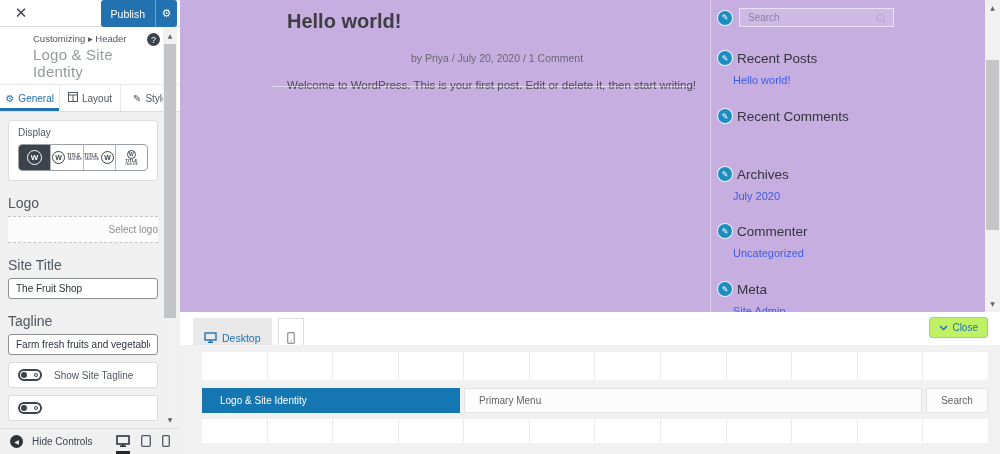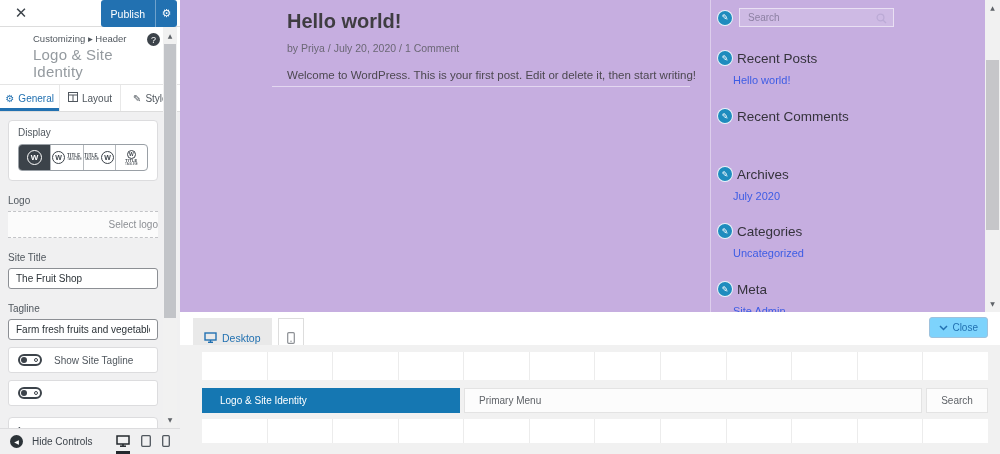--- a/index.html
+++ b/index.html
@@ -46,21 +46,21 @@
              display:flex; align-items:center; justify-content:center; line-height:1; }
   .seg.selected .wp-circ { border-color:#fff; color:#fff; width:15px; height:15px; font-size:8px; }
   .seg .tt { display:flex; flex-direction:column; line-height:1; }
   .seg .tt b { font-size:4.5px; color:#3c434a; letter-spacing:0.2px; }
   .seg .tt s { font-size:3.5px; color:#3c434a; text-decoration:none; }
   .seg.stacked { flex-direction:column; gap:0; }
   .seg.stacked .wp-circ { width:9px; height:9px; font-size:5px; border-width:1px; }
   .seg.stacked .tt b { font-size:4px; }
   .seg.stacked .tt s { font-size:3px; }
 
-  .section-label { font-size:10px; color:#50575e; margin:14px 0 5px; }
+  .section-label { font-size:14px; color:#50575e; margin:14px 0 5px; }
   .select-logo { border-top:1px dashed #c3c4c7; border-bottom:1px dashed #c3c4c7; background:#fbfbfb; text-align:right;
                  font-size:10px; color:#8c8f94; padding:7px 0; cursor:pointer; }
 
   .text-input { width:100%; height:21px; border:1px solid #8c8f94; border-radius:3px; background:#fff; font-family:"Liberation Sans",sans-serif;
                 font-size:10px; color:#2c3338; padding:0 7px; outline:none; white-space:nowrap; overflow:hidden; }
 
   .toggle-row { display:flex; align-items:center; gap:12px; background:#fff; border:1px solid #dcdcde; border-radius:3px;
                 height:26px; padding:0 9px; margin-top:7px; cursor:pointer; }
   .toggle-pill { position:relative; width:24px; height:12px; border:2px solid #3c434a; border-radius:7px; background:#fff; flex:0 0 auto; }
   .toggle-pill .knob { position:absolute; left:1px; top:1px; width:6px; height:6px; border-radius:50%; background:#3c434a; }
@@ -87,21 +87,21 @@
                    display:flex; align-items:center; justify-content:center; cursor:pointer; }
   .hide-controls-label { font-size:10px; color:#3c434a; margin-left:9px; }
   .footer-devices { margin-left:auto; display:flex; gap:11px; align-items:flex-end; height:100%; }
   .fdev { display:flex; align-items:center; height:100%; padding-top:2px; cursor:pointer; border-bottom:3px solid transparent; }
   .fdev.active { border-bottom:3px solid #23282d; }
 
   
   .preview { position:absolute; left:180px; top:0; width:805px; height:312px; background:#c6aee0; overflow:hidden; }
   .post { position:absolute; left:107px; top:10px; width:420px; }
   .post-title { font-size:20px; font-weight:bold; color:#3f3d42; }
-  .post-meta { font-size:10.5px; color:#6b6775; margin-top:9px; }
+  .post-meta { font-size:10.5px; color:#6b6775; margin-top:19px;text-align:center; }
   .post-body { font-size:11.5px; color:#4c4850; margin-top:15px; }
   .post-hr { position:absolute; left:92px; top:86px; width:418px; border-top:1px solid rgba(255,255,255,0.5); }
   .pv-divider { position:absolute; left:530px; top:0; width:1px; height:312px; background:rgba(255,255,255,0.4); }
 
   .edit-shortcut { width:16px; height:16px; border-radius:50%; background:#1e8cbe; border:1px solid rgba(255,255,255,0.9);
                    color:#fff; font-size:8px; display:flex; align-items:center; justify-content:center; cursor:pointer; flex:0 0 auto; }
 
   .pv-search { position:absolute; left:537px; top:8px; display:flex; align-items:center; gap:4px; }
   .pv-search-box { position:relative; width:155px; height:19px; border:1px solid rgba(255,255,255,0.55); background:rgba(255,255,255,0.15);
                    margin-left:2px; }
@@ -122,21 +122,21 @@
   .pv-scroll .arr.up { top:1px; } .pv-scroll .arr.down { bottom:2px; }
   .pv-scroll .thumb { position:absolute; left:1px; top:60px; width:13px; height:170px; background:#c6c6c9; }
 
   
   .device-strip { position:absolute; left:180px; top:312px; width:820px; height:33px; background:#fff; }
   .dtabs { position:absolute; left:13px; top:6px; display:flex; gap:6px; }
   .dtab { height:39px; display:flex; align-items:center; gap:5px; padding:0 11px; font-size:10.5px; cursor:pointer; }
   .dtab.active { background:#e9e9e9; color:#2271b1; }
   .dtab.phone { background:#fff; border:1px solid #ddd; padding:0 8px; }
   .close-btn { position:absolute; right:12px; top:5px; height:21px; display:flex; align-items:center; gap:4px; padding:0 9px;
-               background:#7dd3fc; border:1px solid #9ec2dd; border-radius:3px; color:#2271b1; font-size:10px; cursor:pointer; }
+               background:#bef264; border:1px solid #9ec2dd; border-radius:3px; color:#2271b1; font-size:10px; cursor:pointer; }
 
   
   .builder { position:absolute; left:180px; top:345px; width:820px; height:109px; background:#f1f1f1; }
   .builder-rows { position:absolute; left:22px; top:7px; width:786px; }
   .b-row { display:flex; background:#fff; }
   .b-row.empty-1 { height:28px; margin-bottom:8px; }
   .b-row.empty-2 { height:24px; margin-top:6px; }
   .b-cell { flex:1; border-right:1px solid #ececec; }
   .b-cell:last-child { border-right:none; }
   .b-row.main { height:25px; background:transparent; gap:4px; }
@@ -341,21 +341,21 @@
       <div class="widget-head">
         <span class="edit-shortcut icon">✎</span>
         <span class="widget-title">Archives</span>
       </div>
       <div class="widget-links"><a class="pv-link">July 2020</a></div>
     </div>
 
     <div class="widget" style="top:223px;">
       <div class="widget-head">
         <span class="edit-shortcut icon">✎</span>
-        <span class="widget-title">Categories</span>
+        <span class="widget-title">Commenter</span>
       </div>
       <div class="widget-links"><a class="pv-link">Uncategorized</a></div>
     </div>
 
     <div class="widget" style="top:281px;">
       <div class="widget-head">
         <span class="edit-shortcut icon">✎</span>
         <span class="widget-title">Meta</span>
       </div>
       <div class="widget-links"><a class="pv-link">Site Admin</a></div>

